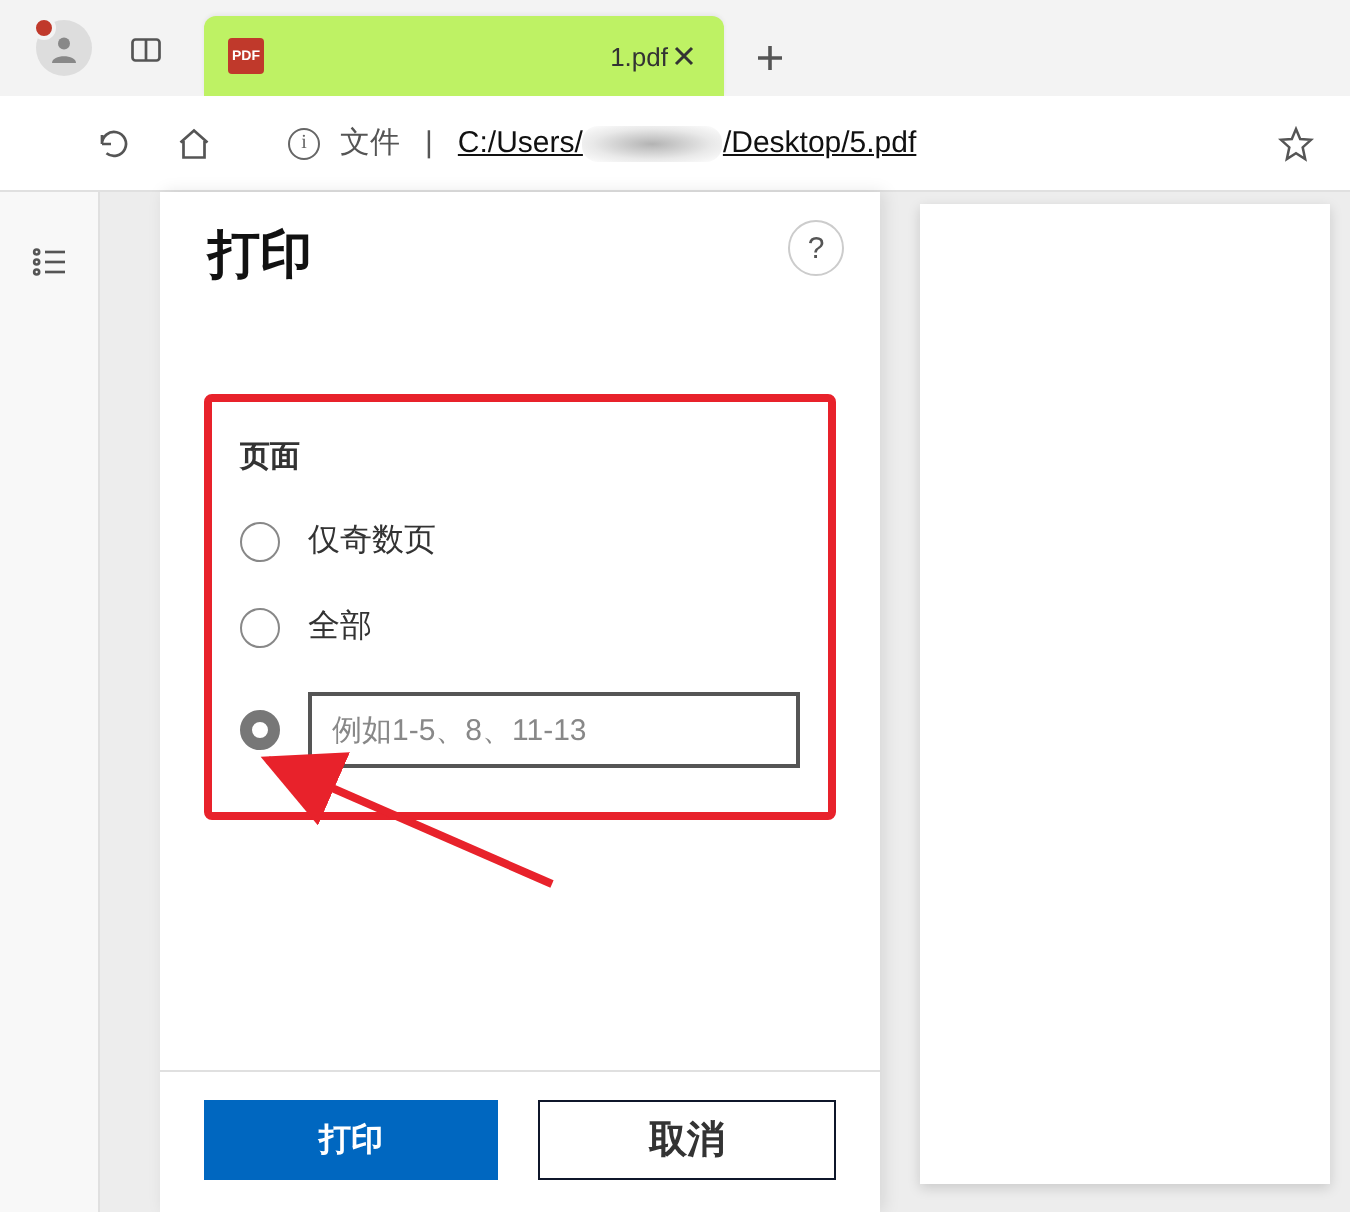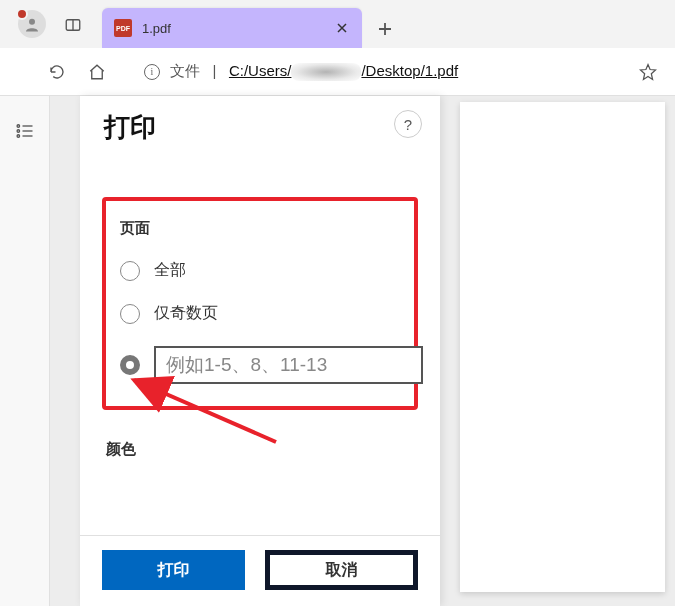--- a/index.html
+++ b/index.html
@@ -43,29 +43,30 @@
     .split-icon {
       width: 26px; height: 26px;
       margin: 0 8px 10px 6px;
       display: flex;
       align-items: center;
       justify-content: center;
     }
     .split-icon svg { width: 18px; height: 18px; fill: none; stroke: #555; stroke-width: 1.8; }
     
     .tab {
-      background: #c4b5fd;
+      background: #bef264;
       height: 40px;
       min-width: 260px;
       border-radius: 6px 6px 0 0;
       display: flex;
       align-items: center;
       padding: 0 12px;
       margin-left: 8px;
       box-shadow: 0 -1px 2px rgba(0,0,0,0.05);
+      text-align: right;
     }
     .tab-icon {
       width: 18px; height: 18px;
       background: #c0392b;
       border-radius: 2px;
       display: flex;
       align-items: center;
       justify-content: center;
       color: #fff;
       font-size: 7px;
@@ -233,21 +234,21 @@
     }
     .radio.selected {
       border: 6px solid #777;
       box-shadow: 0 0 0 2px #fff inset;
     }
     .custom-input {
       flex: 1;
       height: 36px;
       border: 2px solid #555;
       padding: 17px 10px;
-      font-size: 19px;
+      font-size: 15px;
       font-family: inherit;
       outline: none;
     }
     .custom-input::placeholder { color: #888; }
     
     .arrow-svg {
       position: absolute;
       left: 10px;
       bottom: -46px;
       width: 170px;
@@ -278,23 +279,23 @@
       font-size: 16px;
       font-weight: 600;
       border: none;
       cursor: pointer;
     }
     .btn-secondary {
       flex: 1;
       height: 40px;
       background: #fff;
       color: #333;
-      font-size: 16px;
+      font-size: 19px;
       font-weight: 600;
-      border: 5px solid #0f172a;
+      border: 1px solid #0f172a;
       cursor: pointer;
     }
     
     .preview-page {
       position: absolute;
       left: 460px;
       top: 6px;
       width: 205px;
       height: 490px;
       background: #fff;
@@ -345,21 +346,21 @@
   <div class="nav-btn">
     <svg viewBox="0 0 24 24">
         <path d="M3 11 L12 3 L21 11 M5 10 V21 H19 V10"></path>
       </svg>
   </div>
   <div class="url-container">
     <span class="info-icon">i</span>
     <span>
       <span class="url-path-a">文件</span>
       <span class="url-sep">&nbsp;&nbsp;|&nbsp;&nbsp;</span>
-      <span class="url-path-b">C:/Users/</span><span class="url-smudge"></span><span class="url-path-b">/Desktop/1.pdf</span>
+      <span class="url-path-b">C:/Users/</span><span class="url-smudge"></span><span class="url-path-b">/Desktop/5.pdf</span>
     </span>
   </div>
   <div class="fav-btn">
     <svg viewBox="0 0 24 24">
         <path d="M12 3 L14.5 9 L21 9.5 L16 14 L17.5 21 L12 17.5 L6.5 21 L8 14 L3 9.5 L9.5 9 Z"></path>
       </svg>
   </div>
 </div>
 
 <div class="content">
@@ -381,40 +382,39 @@
   <div class="print-panel">
     <div class="panel-header">
       <div class="panel-title">打印</div>
       <div class="help-btn">?</div>
     </div>
     <div class="panel-body">
       <div class="highlight-box">
         <div class="section-label">页面</div>
         <div class="radio-row">
           <div class="radio"></div>
-          <span>全部</span>
+          <span>仅奇数页</span>
         </div>
         <div class="radio-row">
           <div class="radio"></div>
-          <span>仅奇数页</span>
+          <span>全部</span>
         </div>
         <div class="radio-row" style="margin-bottom:4px">
           <div class="radio selected"></div>
           <input class="custom-input" type="text" placeholder="例如1-5、8、11-13" style="">
         </div>
         <svg class="arrow-svg" viewBox="0 0 170 80">
           <defs>
             <marker id="ah" markerWidth="12" markerHeight="12" refX="9" refY="5" orient="auto">
               <path d="M0,0 L10,5 L0,10 Z" fill="#e8222b"></path>
             </marker>
           </defs>
           <line x1="160" y1="70" x2="18" y2="8" stroke="#e8222b" stroke-width="4" marker-end="url(#ah)"></line>
         </svg>
       </div>
-      <div class="color-label">颜色</div>
 
     </div>
     <div class="panel-footer">
       <button class="btn-primary">打印</button>
       <button class="btn-secondary">取消</button>
     </div>
   </div>
 </div>
 
 </body></html>

